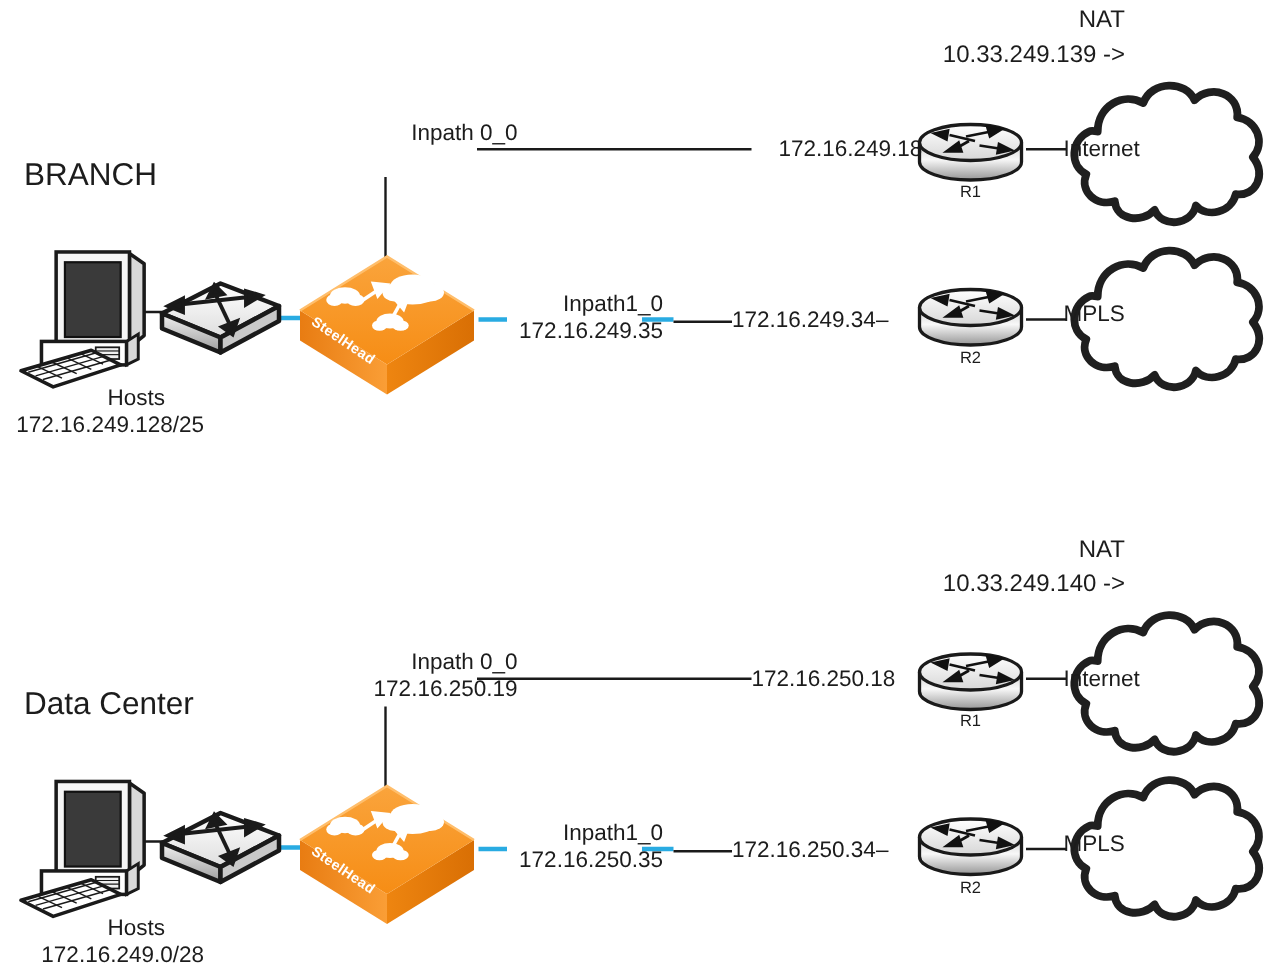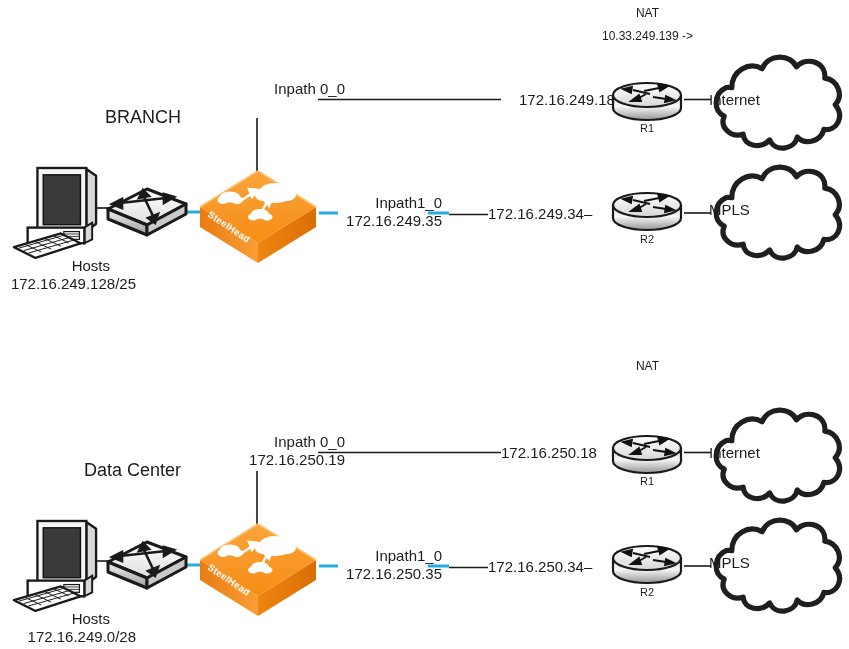--- a/index.html
+++ b/index.html
@@ -7,22 +7,22 @@
     position:relative; width:849px; height:649px; background:#ffffff;
     font-family:"Liberation Sans", sans-serif; color:#1c1c1c; overflow:hidden;
   }
   .site { position:absolute; left:0; width:849px; height:296px; }
   .conn { position:absolute; left:0; top:0; width:849px; height:296px; overflow:visible; }
   .wire      { stroke:#1a1a1a; stroke-width:1.6; }
   .wire-blue { stroke:#29ABE2; stroke-width:3; }
   .icon { position:absolute; overflow:visible; }
   .lbl  { position:absolute; font-size:15px; line-height:18px; white-space:nowrap; }
   .ctr  { text-align:right; }
-  .site-title { position:absolute; font-size:18px; line-height:24px; text-align:right; white-space:nowrap; }
-  .nat { position:absolute; font-size:12px; line-height:23px; text-align:center; white-space:nowrap; }
+  .site-title { position:absolute; font-size:21px; line-height:24px; text-align:left; white-space:nowrap; }
+  .nat { position:absolute; font-size:16px; line-height:23px; text-align:right; white-space:nowrap; }
   .two-line div { display:block; }
   .sh-text { font-size:9.5px; font-weight:bold; fill:#ffffff; letter-spacing:.3px; }
   .rtr-lbl { position:absolute; font-size:11px; text-align:center; white-space:nowrap; }
   .cloud-lbl { position:absolute; font-size:15px; text-align:left; white-space:nowrap; }
 </style>
 </head>
 <body>
 
 <svg width="0" height="0" style="position:absolute">
   <defs>
@@ -239,20 +239,21 @@
         <use href="#icon-cloud"></use>
       </svg>
     <svg class="icon" style="left:699px;top:154px;width:151px;height:112px" viewBox="-4 -4 158 118">
         <use href="#icon-cloud"></use>
       </svg>
 
     <div class="site-title" style="left:16px;top:105px;width:165px">Data Center</div>
 
     <div class="nat" style="left:545px;top:2px;width:205px">
       <div>NAT</div>
+      <div>10.33.249.140 -&gt;</div>
     </div>
 
     <div class="lbl ctr two-line" style="left:195px;top:80px;width:150px">
       <div>Inpath 0_0</div>
       <div>172.16.250.19</div>
     </div>
     <div class="lbl" style="left:501px;top:91px">172.16.250.18</div>
 
     <div class="lbl ctr two-line" style="left:320px;top:194px;width:122px">
       <div>Inpath1_0</div>

